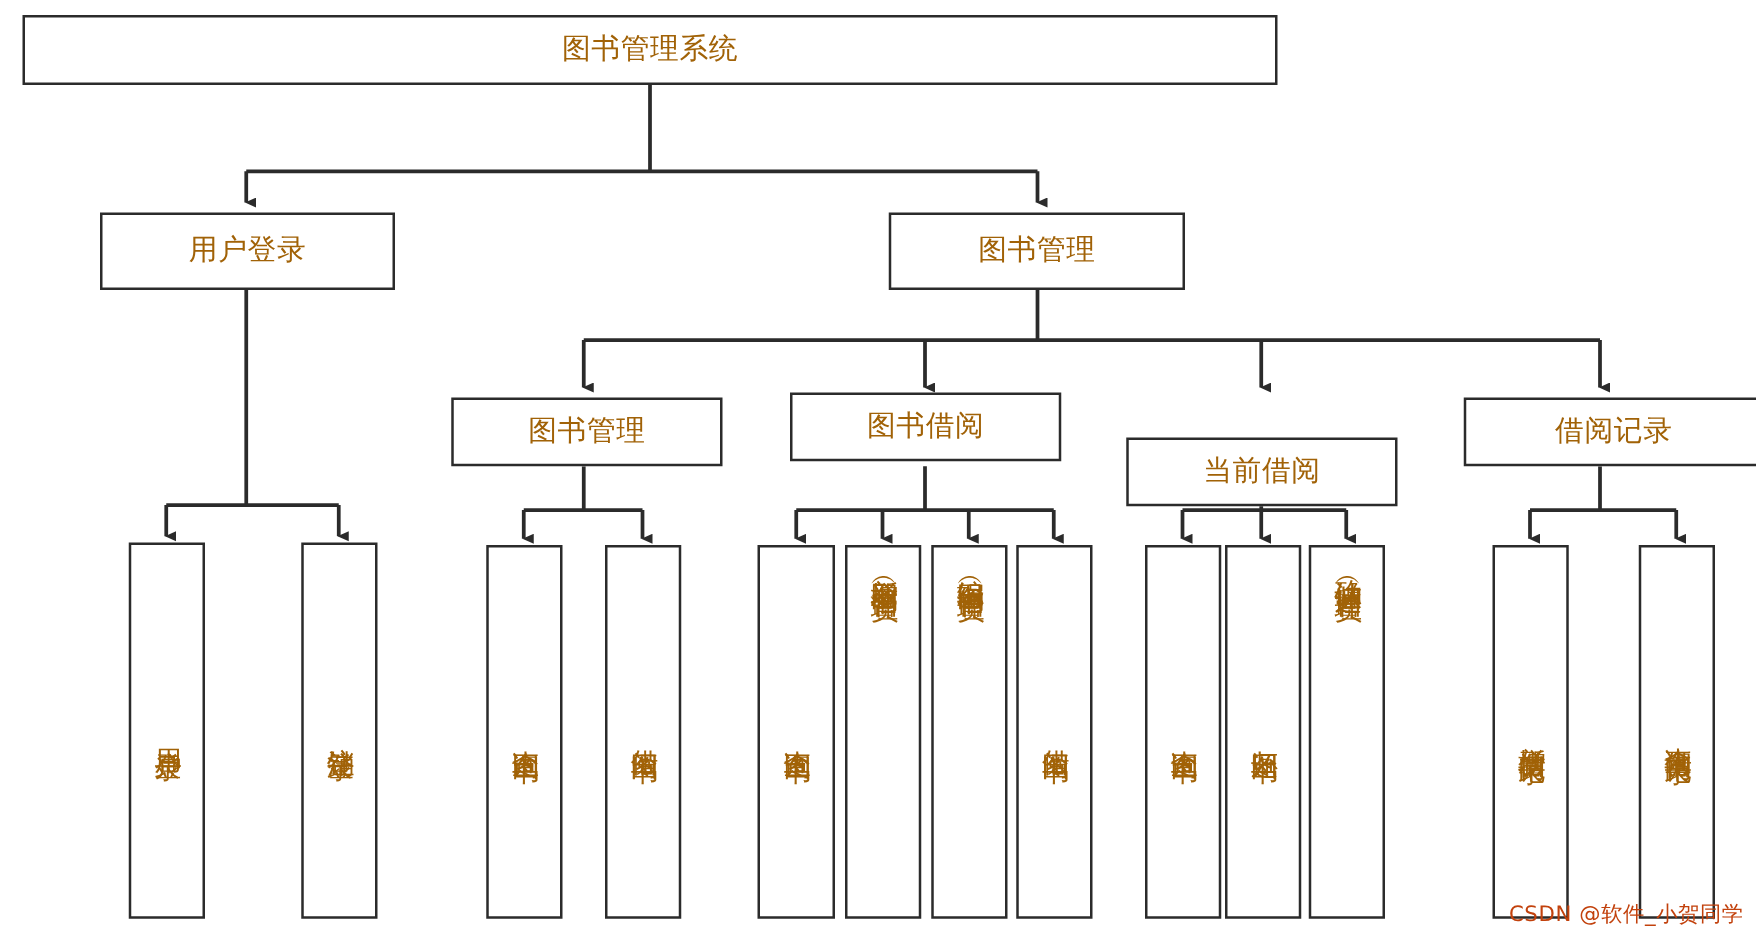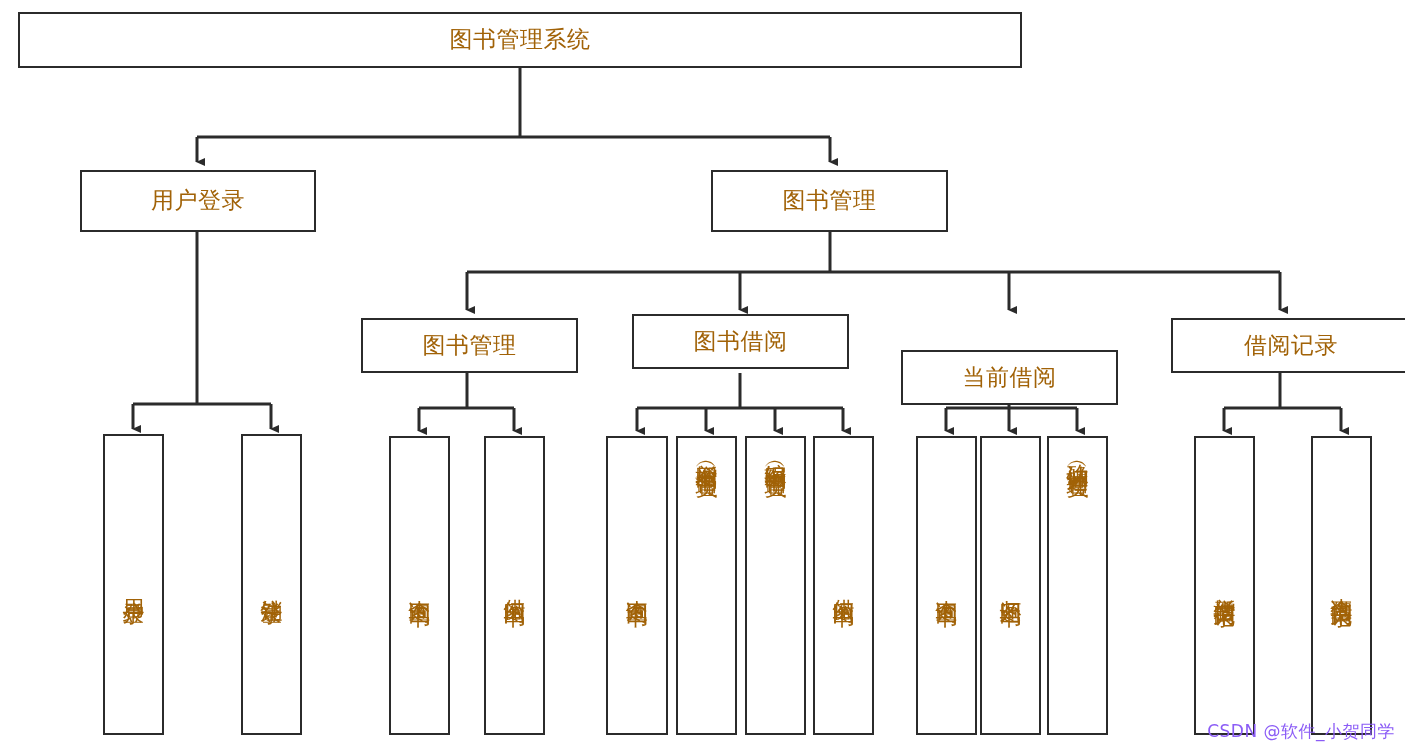--- a/index.html
+++ b/index.html
@@ -61,21 +61,21 @@
   }
   .node.v.center {
     align-items: center;
     padding-top: 0;
   }
   #watermark {
     position: absolute;
     right: 10px;
     bottom: 4px;
     font-size: 17px;
-    color: #8b5cf6;
+    color: #c2410c;
     letter-spacing: 0.5px;
     white-space: nowrap;
   }
 </style>
 </head>
 <body>
 
 <div id="canvas">
 
   <svg id="wires" viewBox="0 0 1405 747" xmlns="http://www.w3.org/2000/svg">

